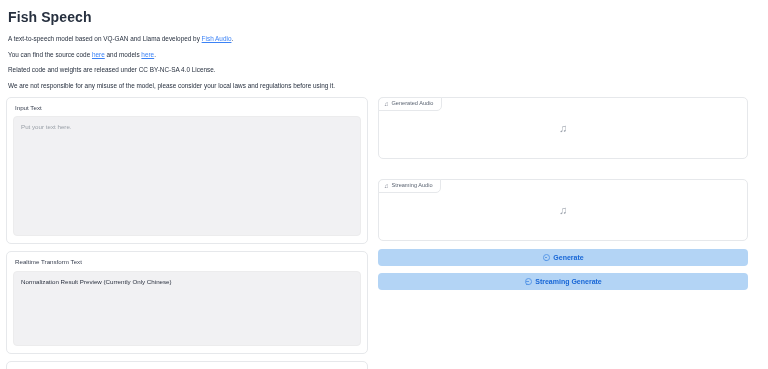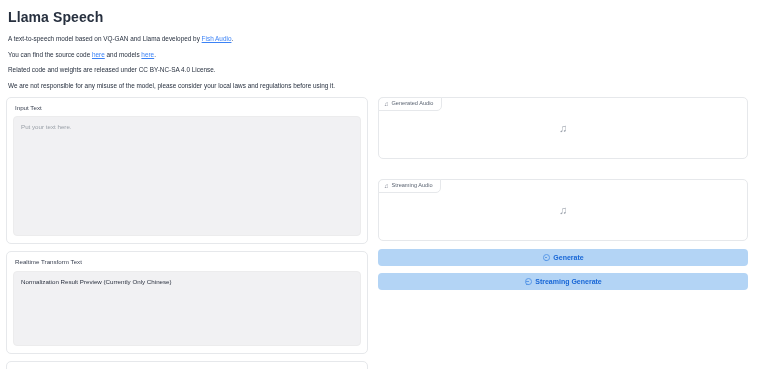--- a/index.html
+++ b/index.html
@@ -177,21 +177,21 @@
     border-top: 1px solid #5b9ae8;
     border-bottom: 1px solid #5b9ae8;
     height: 2.2px;
   }
 </style>
 </head>
 <body>
 
 <div class="page">
 
-  <div class="title">Llama Speech</div>
+  <div class="title">Fish Speech</div>
 
   <p class="intro-line">
     <span>A text-to-speech model based on VQ-GAN and Llama developed by </span><a href="#">Fish Audio</a><span>.</span>
   </p>
 
   <p class="intro-line">
     <span>You can find the source code </span><a href="#">here</a><span> and models </span><a href="#">here</a><span>.</span>
   </p>
 
   <p class="intro-line">Related code and weights are released under CC BY-NC-SA 4.0 License.</p>

